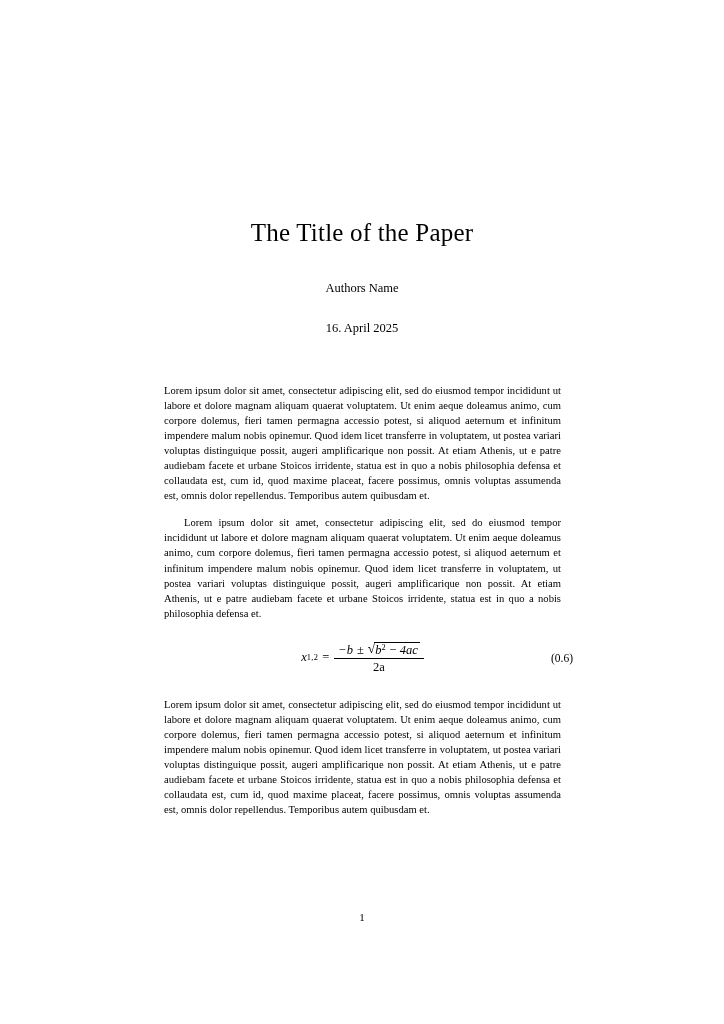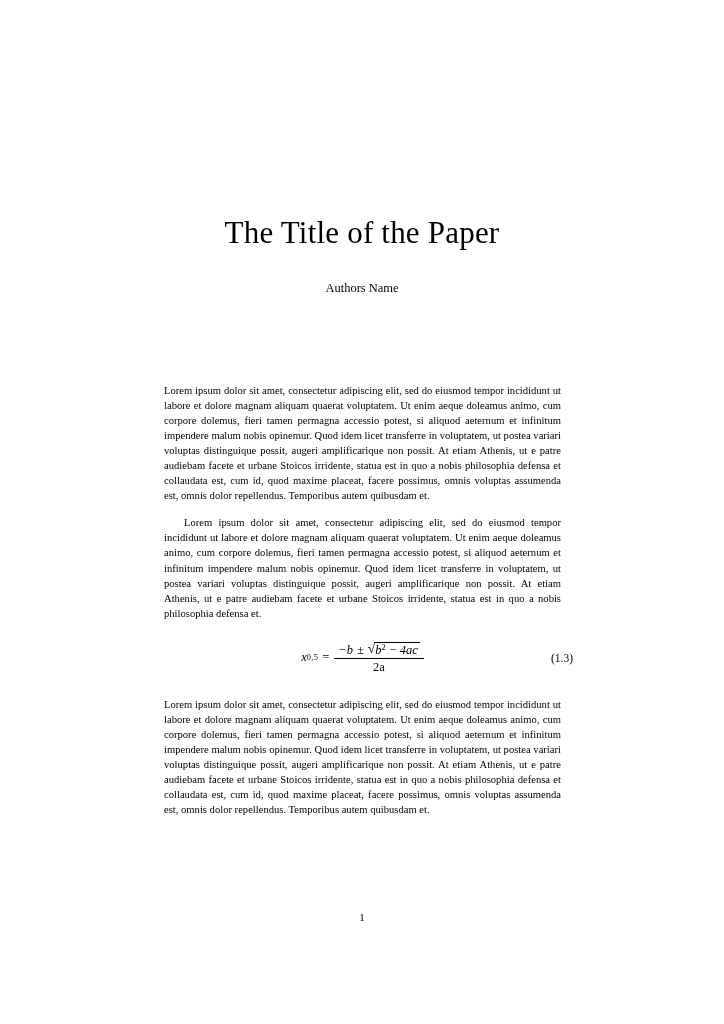--- a/index.html
+++ b/index.html
@@ -27,21 +27,21 @@
 
   
   .title-block {
     position: absolute;
     left: 152px;
     top: 218px;
     width: 420px;
     text-align: center;
   }
   .paper-title {
-    font-size: 31px;
+    font-size: 25px;
     line-height: 30px;
     font-weight: normal;
     margin: 0;
     letter-spacing: 0.2px;
   }
   .paper-author {
     font-size: 12.5px;
     line-height: 16px;
     margin: 12px;
     padding-top: 20px;
@@ -201,55 +201,56 @@
   }
 </style>
 </head>
 <body>
 
 <div class="page">
 
   <div class="title-block">
     <h1 class="paper-title">The Title of the Paper</h1>
     <p class="paper-author">Authors Name</p>
+    <p class="paper-date">16. April 2025</p>
   </div>
 
 
   <div class="body-col">
 
     <p class="para">Lorem ipsum dolor sit amet, consectetur adipiscing elit, sed do eiusmod tempor incididunt ut labore et dolore magnam aliquam quaerat voluptatem. Ut enim aeque doleamus animo, cum corpore dolemus, fieri tamen permagna accessio potest, si aliquod aeternum et infinitum impendere malum nobis opinemur. Quod idem licet transferre in voluptatem, ut postea variari voluptas distinguique possit, augeri amplificarique non possit. At etiam Athenis, ut e patre audiebam facete et urbane Stoicos irridente, statua est in quo a nobis philosophia defensa et collaudata est, cum id, quod maxime placeat, facere possimus, omnis voluptas assumenda est, omnis dolor repellendus. Temporibus autem quibusdam et.</p>
 
     <p class="para indent">Lorem ipsum dolor sit amet, consectetur adipiscing elit, sed do eiusmod tempor incididunt ut labore et dolore magnam aliquam quaerat voluptatem. Ut enim aeque doleamus animo, cum corpore dolemus, fieri tamen permagna accessio potest, si aliquod aeternum et infinitum impendere malum nobis opinemur. Quod idem licet transferre in voluptatem, ut postea variari voluptas distinguique possit, augeri amplificarique non possit. At etiam Athenis, ut e patre audiebam facete et urbane Stoicos irridente, statua est in quo a nobis philosophia defensa et.</p>
 
     <div class="equation-row">
       <div class="equation-center">
         <span class="math">
           <span class="mvar">x</span>
-            <span class="msub">0,5</span>
+            <span class="msub">1,2</span>
           <span class="meq">=</span>
           <span class="frac">
             <span class="num">
               <span class="mvar">−b</span>
               <span class="pm">±</span>
               <span class="radical">
                 <span class="sign">√</span>
                 <span class="rad-body">
                   <span class="mvar">b</span>
                     <span class="sup">2</span>
                   <span class="minus">−</span>
                   <span class="mvar">4ac</span>
                 </span>
               </span>
             </span>
             <span class="bar"></span>
             <span class="den">2a</span>
           </span>
         </span>
       </div>
-      <div class="eq-number">(1.3)</div>
+      <div class="eq-number">(0.6)</div>
     </div>
 
     <p class="para">Lorem ipsum dolor sit amet, consectetur adipiscing elit, sed do eiusmod tempor incididunt ut labore et dolore magnam aliquam quaerat voluptatem. Ut enim aeque doleamus animo, cum corpore dolemus, fieri tamen permagna accessio potest, si aliquod aeternum et infinitum impendere malum nobis opinemur. Quod idem licet transferre in voluptatem, ut postea variari voluptas distinguique possit, augeri amplificarique non possit. At etiam Athenis, ut e patre audiebam facete et urbane Stoicos irridente, statua est in quo a nobis philosophia defensa et collaudata est, cum id, quod maxime placeat, facere possimus, omnis voluptas assumenda est, omnis dolor repellendus. Temporibus autem quibusdam et.</p>
 
   </div>
 
   <div class="page-number">1</div>
 
 </div>
 

